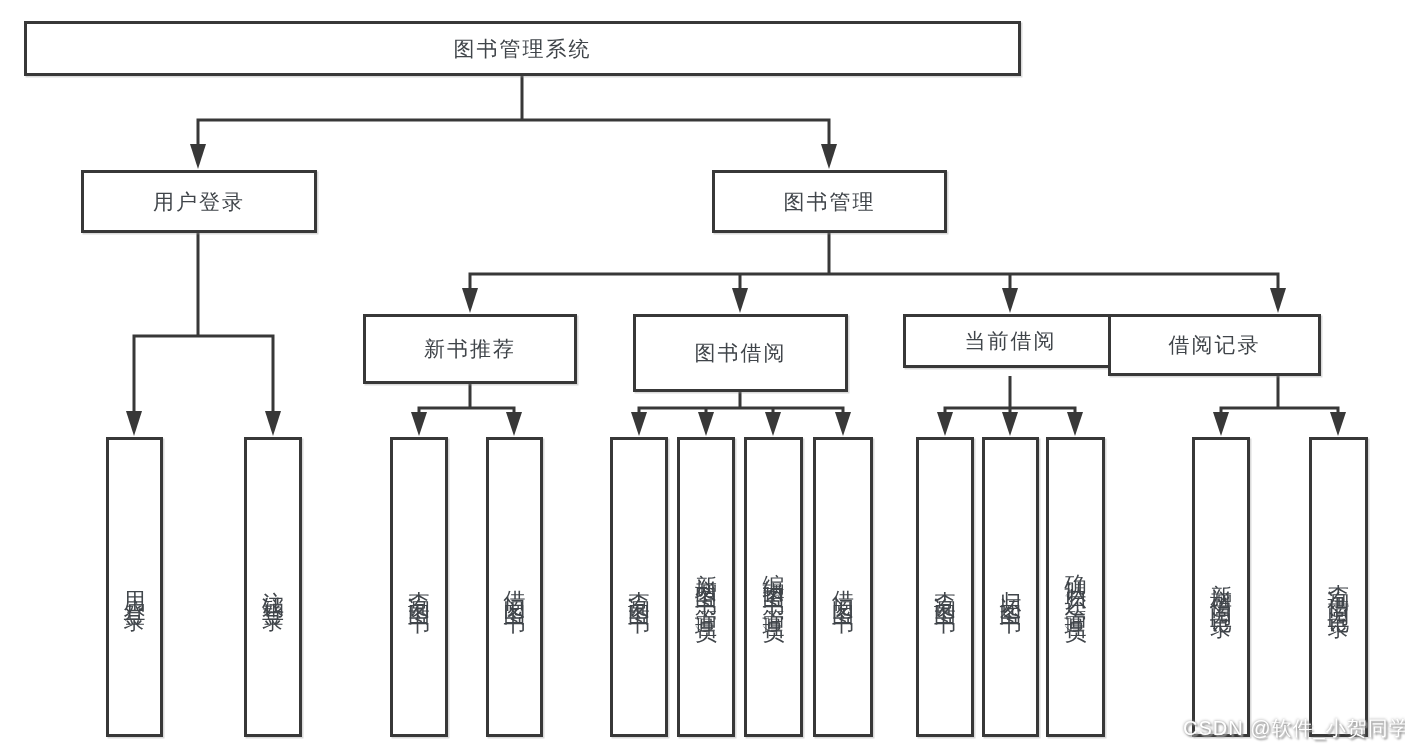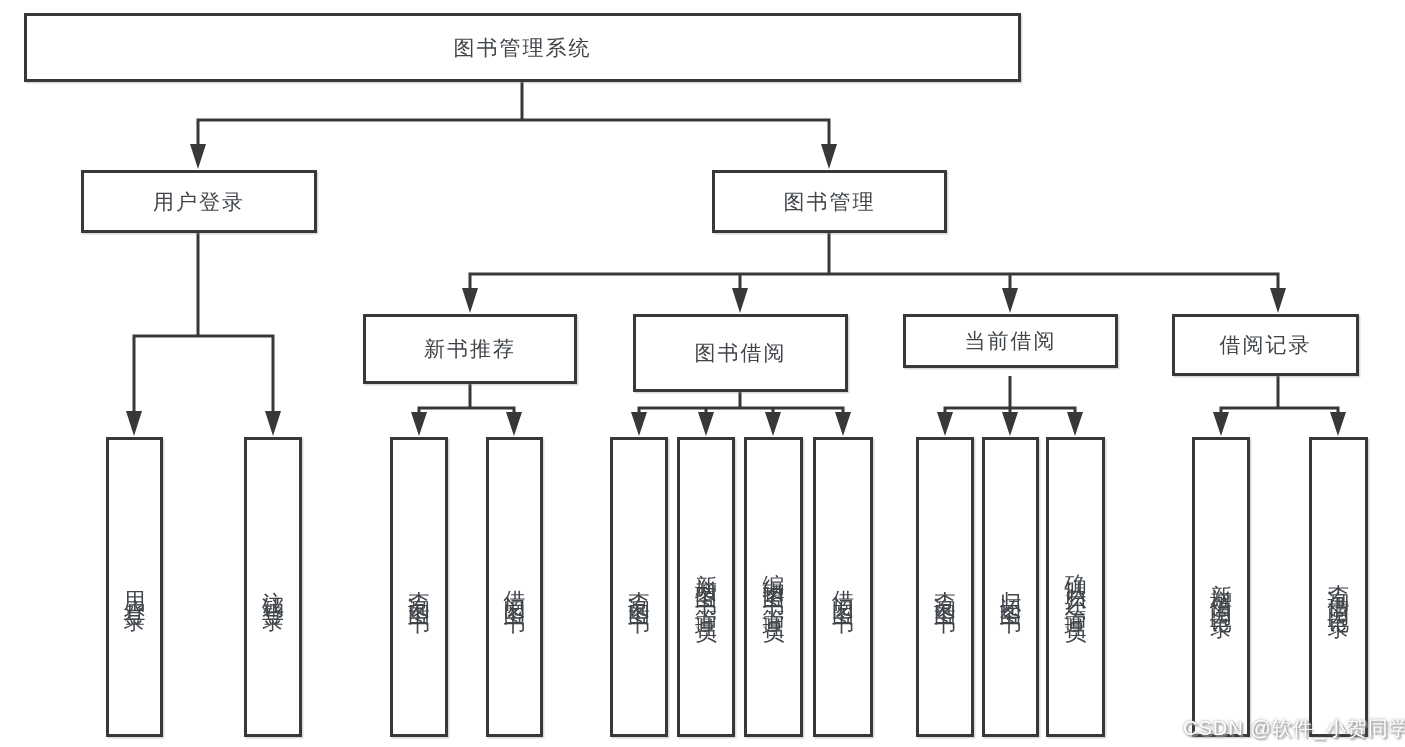--- a/index.html
+++ b/index.html
@@ -86,41 +86,41 @@
       <polygon points="1067,412 1083,412 1075,436"></polygon>
     </g>
 
     <g>
       <path d="M1278 376 V408 M1219.5 408 H1339.5 M1221 408 V414 M1338 408 V414"></path>
       <polygon points="1213,412 1229,412 1221,436"></polygon>
       <polygon points="1330,412 1346,412 1338,436"></polygon>
     </g>
   </svg>
 
-  <div class="box" style="left:24px;top:13px;width:997px;height:69px">
+  <div class="box" style="left:24px;top:21px;width:997px;height:55px">
     <span class="lbl">图书管理系统</span>
   </div>
 
   <div class="box" style="left:81px;top:170px;width:236px;height:63px">
     <span class="lbl">用户登录</span>
   </div>
   <div class="box" style="left:712px;top:170px;width:235px;height:63px">
     <span class="lbl">图书管理</span>
   </div>
 
   <div class="box" style="left:363px;top:314px;width:214px;height:70px">
     <span class="lbl">新书推荐</span>
   </div>
   <div class="box" style="left:633px;top:314px;width:215px;height:78px">
     <span class="lbl">图书借阅</span>
   </div>
   <div class="box" style="left:903px;top:314px;width:215px;height:54px">
     <span class="lbl">当前借阅</span>
   </div>
-  <div class="box" style="left:1172px;top:314px;width:187px;height:62px">
+  <div class="box" style="left:1108px;top:314px;width:213px;height:62px">
     <span class="lbl">借阅记录</span>
   </div>
 
   <div class="box" style="left:106px;top:437px;width:57px;height:300px">
     <span class="vlbl">用户登录</span>
   </div>
   <div class="box" style="left:244px;top:437px;width:58px;height:300px">
     <span class="vlbl">注销登录</span>
   </div>
 

